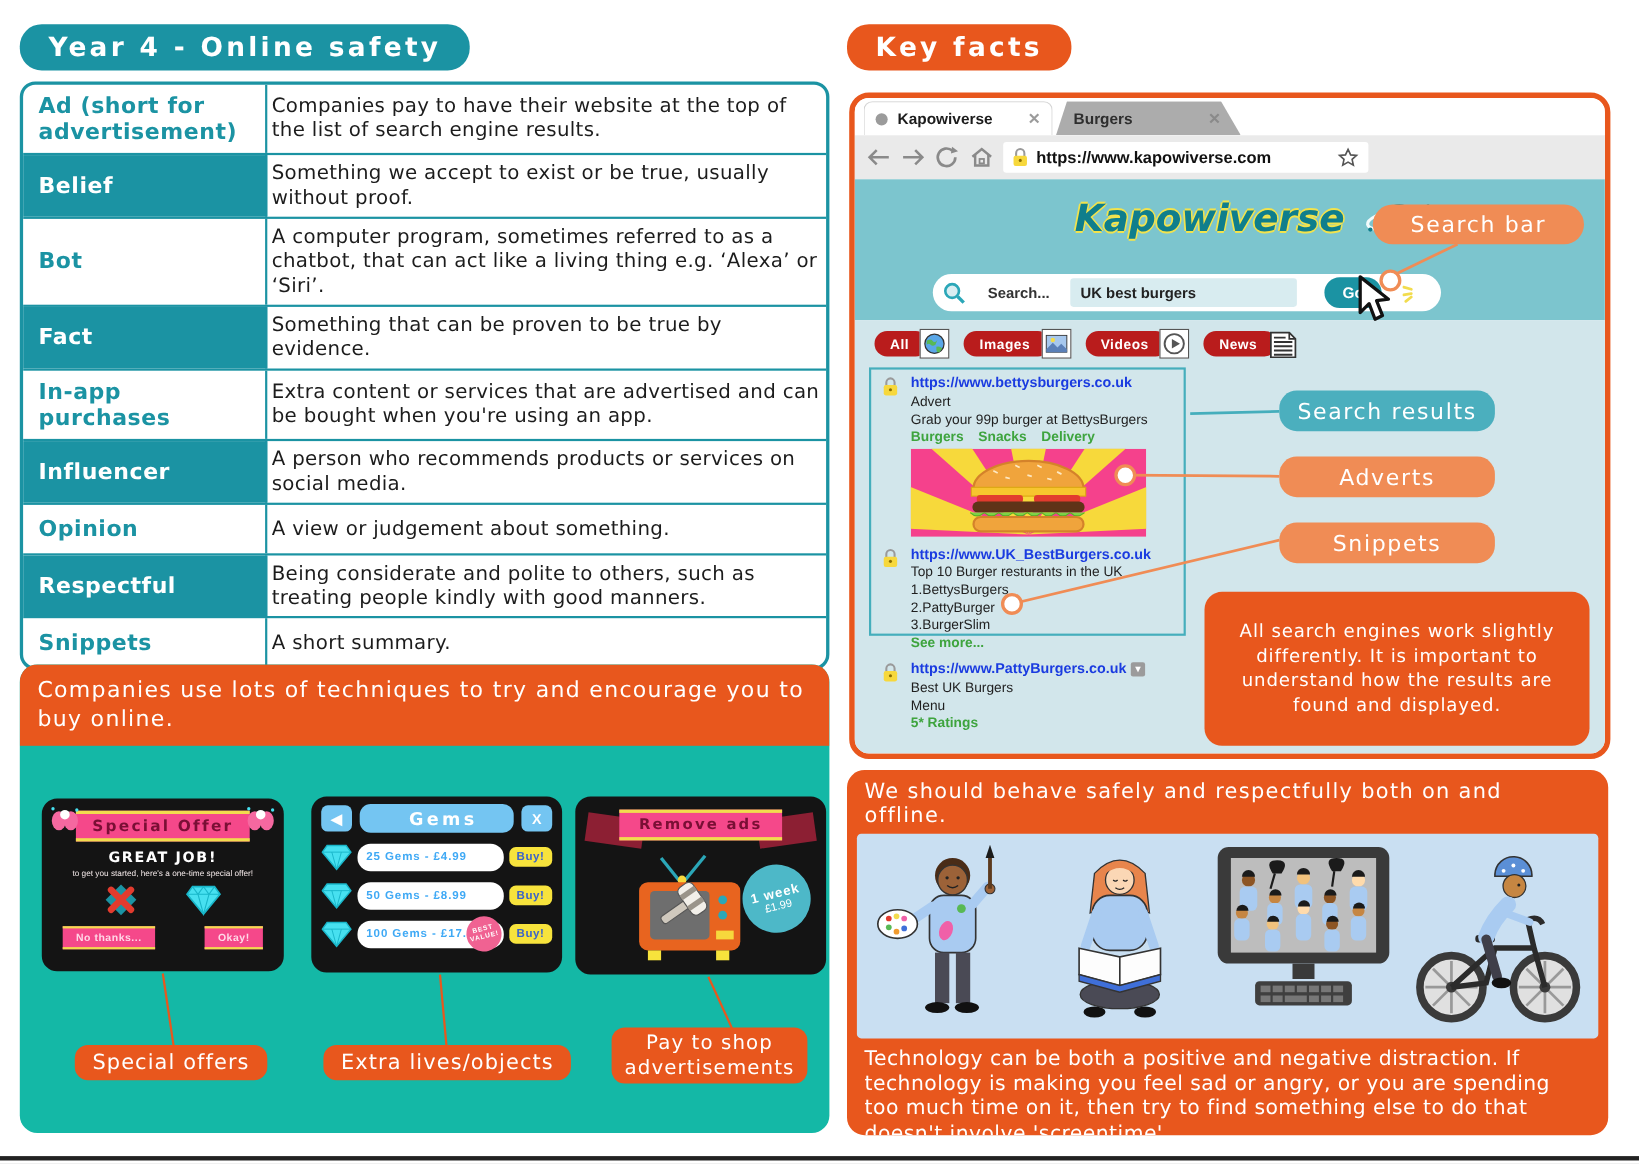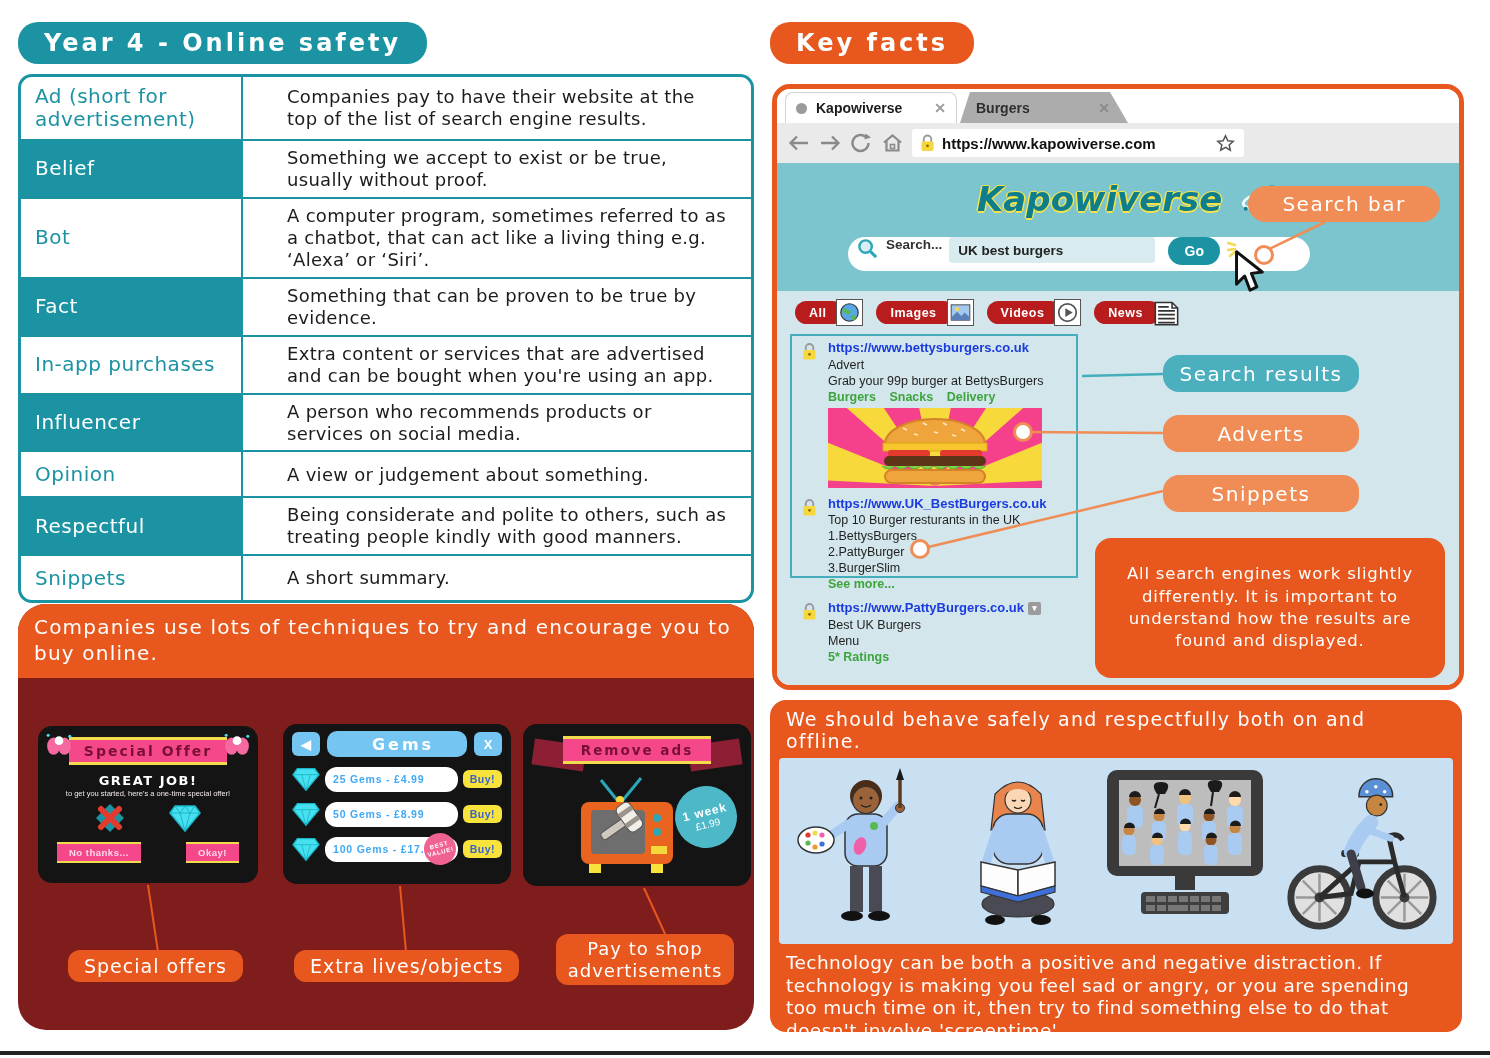--- a/index.html
+++ b/index.html
@@ -18,35 +18,34 @@
   }
   #glossary {
     position:absolute; left:18px; top:74px; width:736px;
     border:3px solid #1B93A3; border-radius:14px; overflow:hidden; background:#fff;
   }
   .g-row { display:flex; border-top:2px solid #1B93A3; }
   .g-row:first-child { border-top:none; }
   .g-term {
     width:222px; padding:8px 14px; font-size:20px; color:#1B93A3;
     border-right:2px solid #1B93A3; letter-spacing:0.5px;
-    display:flex; align-items:center; font-weight:normal; min-height:44px;
+    display:flex; align-items:center; font-weight:bold; min-height:44px;
     font-family:"DejaVu Sans", sans-serif; line-height:1.15;
   }
   .g-row.alt .g-term { background:#1B93A3; color:#fff; }
   .g-def {
-    flex:1; padding:6px 20px; font-size:18px; color:#1c1c1c; letter-spacing:0.3px;
+    flex:1; padding:6px 4px; font-size:18px; color:#1c1c1c; letter-spacing:0.3px;
     line-height:1.22; display:flex; align-items:center;
     font-family:"DejaVu Sans", sans-serif;
-    margin-left:24px;
   }
 
   
   #techniques {
     position:absolute; left:18px; top:604px; width:736px; height:426px;
-    background:#7f1d1d; border-radius:28px; overflow:hidden;
+    background:#14b8a6; border-radius:16px; overflow:hidden;
   }
   .tech-header {
     background:#E8571D; color:#fff; padding:10px 16px 12px;
     font-size:20px; letter-spacing:1.2px; line-height:1.3;
     font-family:"DejaVu Sans", sans-serif;
   }
   .gcard { position:absolute; background:#141414; border-radius:14px; }
   #card-special { left:20px; top:122px; width:220px; height:157px; padding:5px; }
   .so-banner {
     margin:6px 26px 0; background:#F5488A; border-top:3px solid #F2DC4E;
@@ -159,22 +158,22 @@
     font-family:"DejaVu Sans", sans-serif; font-style:italic; font-weight:bold;
     font-size:34px; color:#0F7E8C;
     text-shadow:-1.5px 0 #F2E34D, 1.5px 0 #F2E34D, 0 -1.5px #F2E34D, 0 1.5px #F2E34D;
   }
   #pill-search-bar {
     position:absolute; left:471px; top:97px; width:192px; height:36px; background:#F08C55;
     border-radius:18px; color:#fff; font-size:20px; letter-spacing:1.5px;
     display:flex; align-items:center; justify-content:center; font-family:"DejaVu Sans", sans-serif;
   }
   #search-row {
-    position:absolute; left:71px; top:148px; width:462px; height:34px; background:#fff;
-    border-radius:17px; display:flex; align-items:flex-start; gap:7px; padding:0 8px;
+    position:absolute; left:71px; top:160px; width:462px; height:34px; background:#fff;
+    border-radius:17px; display:flex; align-items:center; gap:19px; padding:0 8px;
   }
   .search-hint { font-size:13.5px; font-weight:bold; color:#333; }
   .search-input {
     width:206px; height:26px; background:#D8ECF0; border-radius:3px; display:flex;
     align-items:center; padding:0 9px; font-size:13.5px; font-weight:bold; color:#222;
   }
   .go-btn {
     width:52px; height:28px; background:#1B93A3; border-radius:14px; color:#fff;
     font-weight:bold; font-size:14px; display:flex; align-items:center; justify-content:center;
     margin-left:6px;

